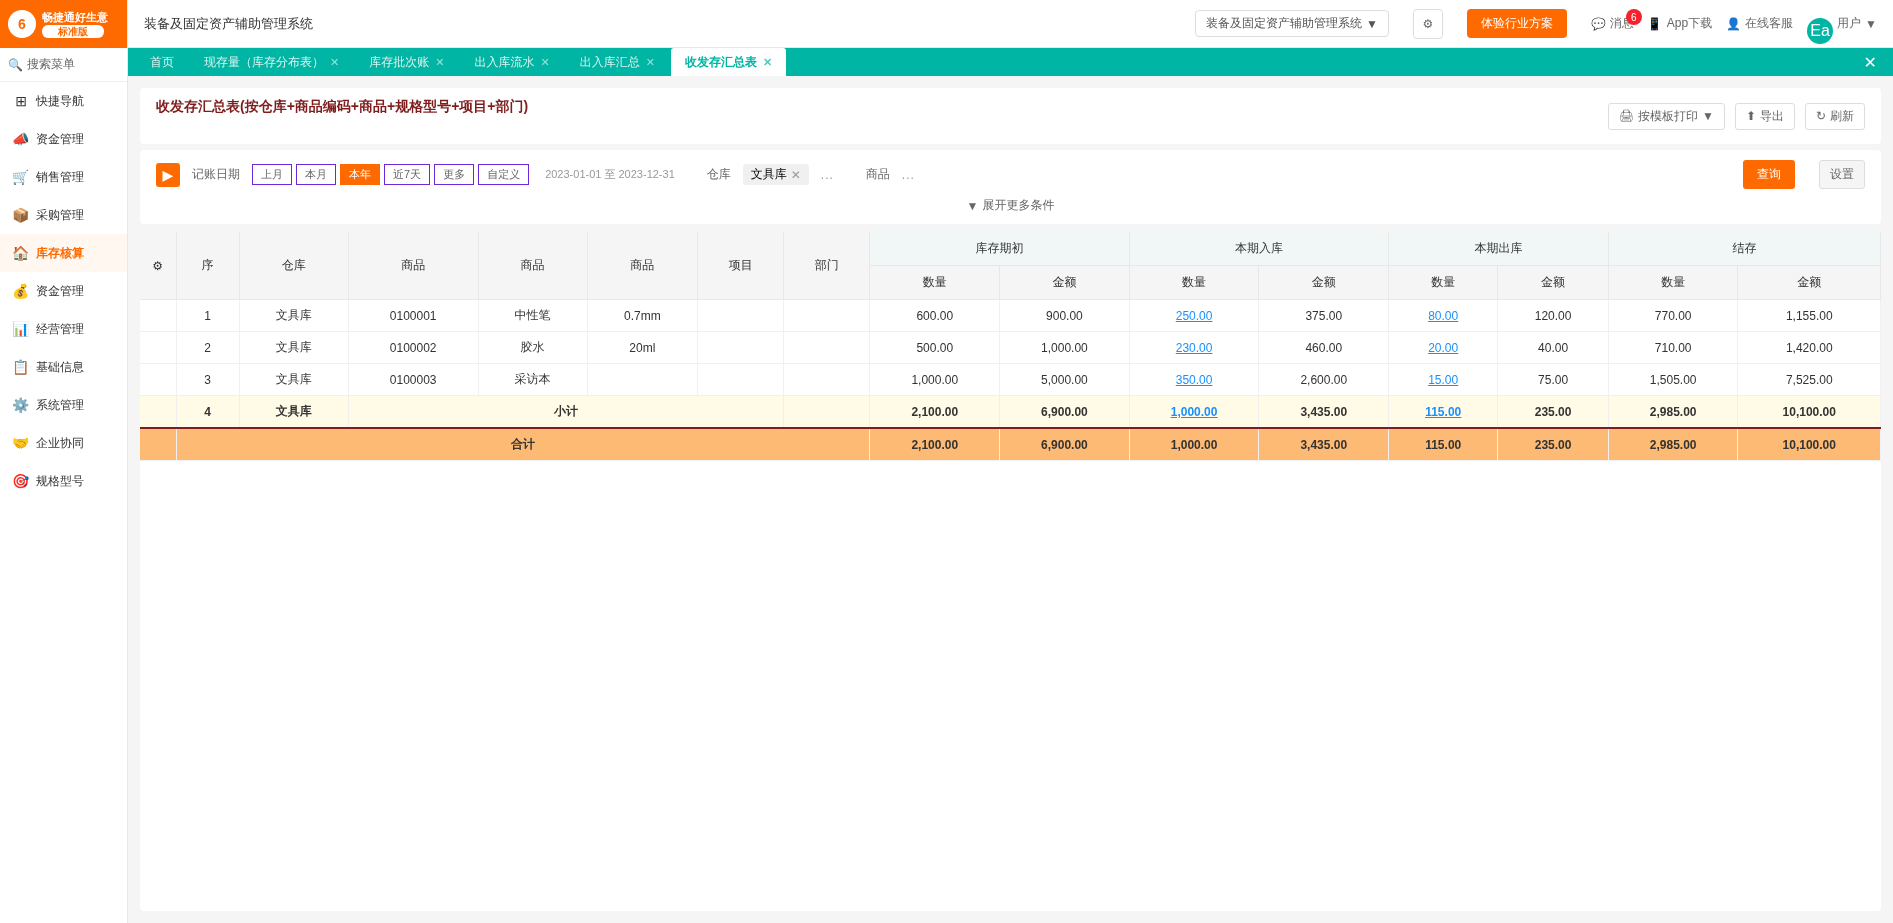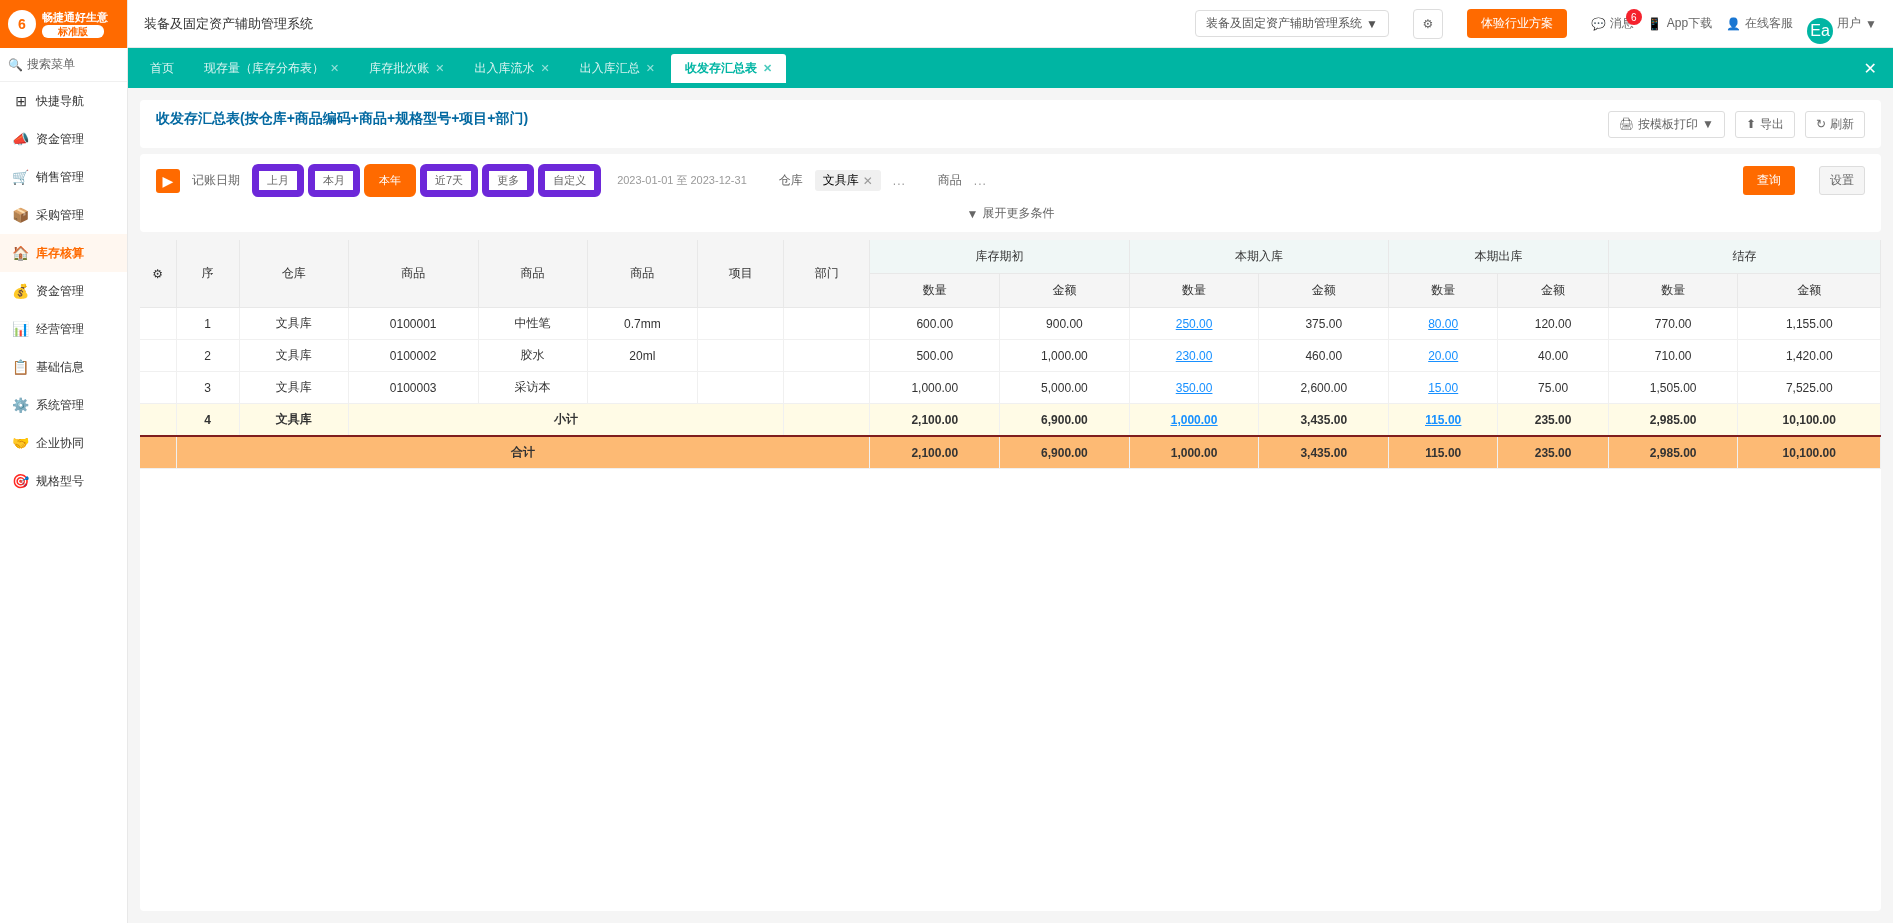--- a/index.html
+++ b/index.html
@@ -24,37 +24,37 @@
     .topbar { height: 48px; background: #fff; display: flex; align-items: center; padding: 0 16px; border-bottom: 1px solid #e8e8e8; gap: 24px; }
     .topbar-title { font-size: 13px; color: #333; flex: 1; }
     .topbar-dropdown { display: flex; align-items: center; gap: 4px; border: 1px solid #ddd; border-radius: 4px; padding: 4px 10px; cursor: pointer; font-size: 12px; color: #555; }
     .topbar-settings { width: 30px; height: 30px; border: 1px solid #ddd; border-radius: 4px; display: flex; align-items: center; justify-content: center; cursor: pointer; color: #666; }
     .topbar-trial-btn { background: #ff6a00; color: white; border: none; border-radius: 4px; padding: 6px 14px; cursor: pointer; font-size: 12px; }
     .topbar-right { display: flex; align-items: center; gap: 14px; color: #666; font-size: 12px; }
     .topbar-right-item { display: flex; align-items: center; gap: 4px; cursor: pointer; position: relative; }
     .badge { background: #f5222d; color: white; border-radius: 50%; width: 16px; height: 16px; font-size: 10px; display: flex; align-items: center; justify-content: center; position: absolute; top: -6px; right: -8px; }
 
     
-    .tabs { height: 40px; background: #00b5a3; display: flex; align-items: center; padding: 0 8px; gap: 2px; }
+    .tabs { height: 28px; background: #00b5a3; display: flex; align-items: center; padding: 0 8px; gap: 2px; }
     .tab { padding: 6px 14px; font-size: 12px; color: rgba(255,255,255,0.85); cursor: pointer; display: flex; align-items: center; gap: 6px; border-radius: 3px 3px 0 0; }
     .tab.active { background: white; color: #00b5a3; font-weight: bold; }
     .tab-close { font-size: 11px; opacity: 0.7; }
     .tabs-close-all { margin-left: auto; color: white; cursor: pointer; font-size: 16px; padding: 4px 8px; }
 
     
     .content { flex: 1; overflow-y: auto; background: #f5f5f5; padding: 12px; display: flex; flex-direction: column; }
-    .page-title { font-size: 14px; font-weight: bold; color: #0369a1; margin-bottom: 10px; }
+    .page-title { font-size: 14px; font-weight: bold; color: #7f1d1d; margin-bottom: 18px; }
 
     
     .filter-bar { background: white; padding: 10px 16px; margin-bottom: 8px; border-radius: 4px; }
     .filter-row { display: flex; align-items: center; gap: 12px; flex-wrap: wrap; }
     .filter-expand-btn { width: 24px; height: 24px; background: #ff6a00; color: white; border: none; border-radius: 3px; cursor: pointer; display: flex; align-items: center; justify-content: center; font-size: 14px; flex-shrink: 0; }
     .filter-label { color: #666; font-size: 12px; flex-shrink: 0; }
     .date-shortcuts { display: flex; align-items: center; gap: 4px; }
-    .date-btn { padding: 2px 8px; border: 7px solid #6d28d9; border-radius: 6px; cursor: pointer; font-size: 11px; color: #666; background: white; }
+    .date-btn { padding: 2px 8px; border: 1px solid #6d28d9; border-radius: 0; cursor: pointer; font-size: 11px; color: #666; background: white; }
     .date-btn.active { background: #ff6a00; color: white; border-color: #ff6a00; }
     .date-range { color: #999; font-size: 11px; margin-left: 4px; }
     .warehouse-tag { background: #f0f0f0; padding: 2px 8px; border-radius: 3px; display: flex; align-items: center; gap: 4px; font-size: 12px; }
     .warehouse-tag-close { cursor: pointer; color: #999; }
     .filter-dots { color: #999; cursor: pointer; letter-spacing: 1px; }
     .btn-query { background: #ff6a00; color: white; border: none; border-radius: 3px; padding: 5px 14px; cursor: pointer; font-size: 12px; }
     .btn-settings { background: #f5f5f5; color: #666; border: 1px solid #ddd; border-radius: 3px; padding: 5px 10px; cursor: pointer; font-size: 12px; }
     .expand-more { display: flex; justify-content: center; margin-top: 8px; }
     .expand-btn { color: #666; font-size: 12px; cursor: pointer; display: flex; align-items: center; gap: 4px; background: none; border: none; }
     .btn-template { background: white; border: 1px solid #ddd; color: #666; border-radius: 3px; padding: 4px 10px; cursor: pointer; font-size: 12px; display: flex; align-items: center; gap: 4px; }

